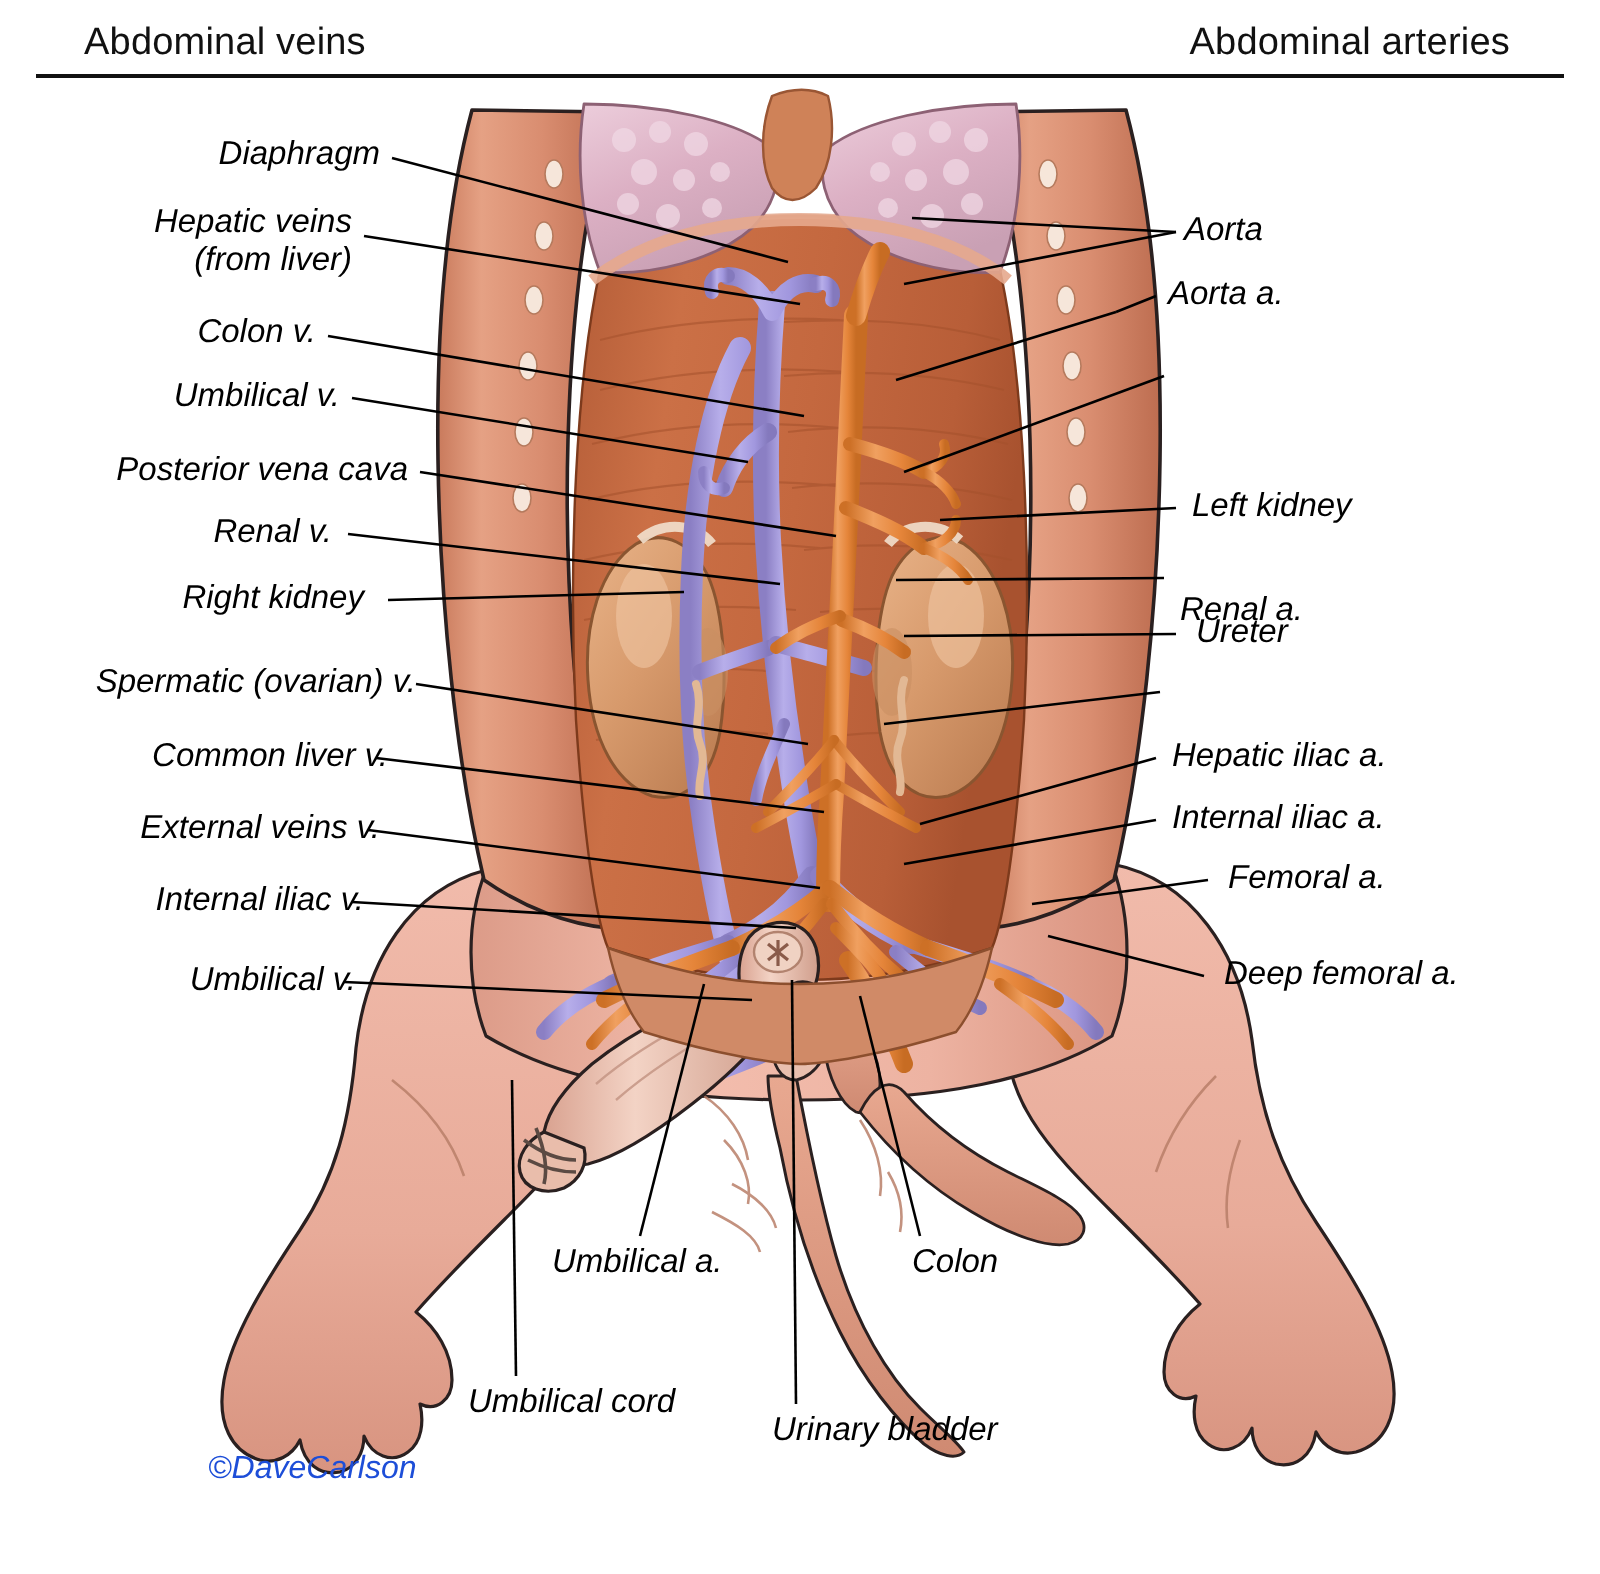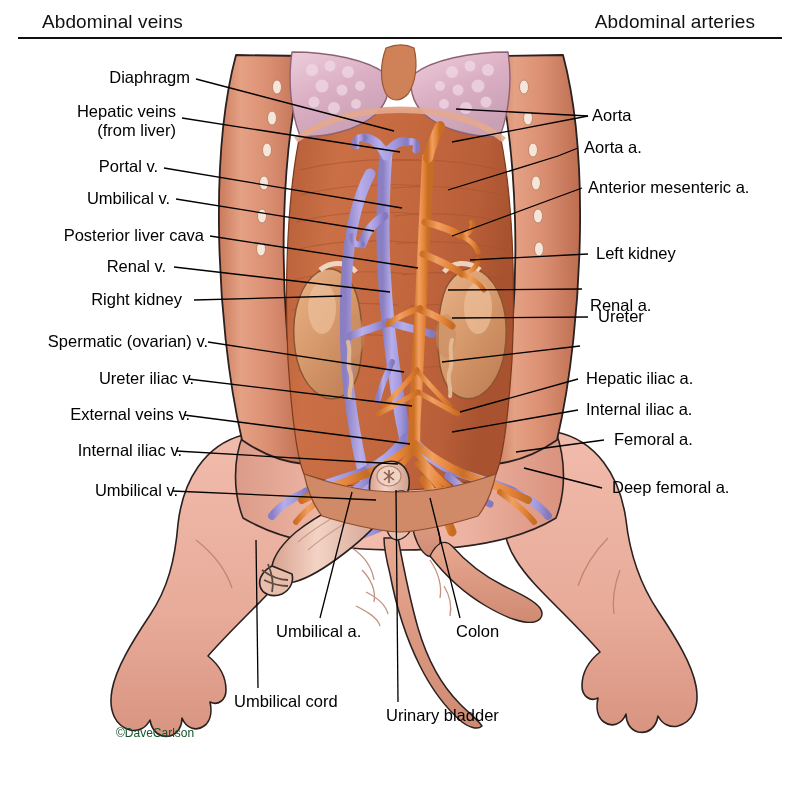--- a/index.html
+++ b/index.html
@@ -15,32 +15,32 @@
   #hdr-veins{left:42px;}
   #hdr-arteries{right:45px;}
   #hdr-rule{position:absolute;left:18px;top:37px;width:764px;height:0;
             border-top:2.2px solid #111;}
 
   
   #art{position:absolute;left:0;top:40px;width:800px;height:747px;}
   #art svg{display:block;}
 
   
-  #labels{position:absolute;left:0;top:0;width:800px;height:581px;}
+  #labels{position:absolute;left:0;top:0;width:800px;height:581px;font-style:italic;}
   .lbl{position:absolute;font-size:16.5px;line-height:19.5px;color:#000;
        white-space:nowrap;}
   .lbl.r{text-align:right;}
   .lbl.l{text-align:left;}
   .lbl2{line-height:19px;}
 
   
   #leaders{position:absolute;left:0;top:0;width:800px;height:787px;
            pointer-events:none;}
 
-  .credit{position:absolute;left:116px;top:726px;font-size:12px;color:#14532d;}
+  .credit{position:absolute;left:104px;top:726px;font-size:16px;color:#1d4ed8;}
 </style>
 </head>
 <body>
 
 <div id="page">
 
   <div id="header">
     <div class="hdr-title" id="hdr-veins">Abdominal veins</div>
     <div class="hdr-title" id="hdr-arteries">Abdominal arteries</div>
     <div id="hdr-rule"></div>
@@ -429,45 +429,45 @@
     <div class="lbl r" style="right:610px;top:68px;">
       <span>Diaphragm</span>
     </div>
 
     <div class="lbl r lbl2" style="right:624px;top:102px;">
       <div>Hepatic veins</div>
       <div>(from liver)</div>
     </div>
 
     <div class="lbl r" style="right:642px;top:157px;">
-      <span>Portal v.</span>
+      <span>Colon v.</span>
     </div>
 
     <div class="lbl r" style="right:630px;top:189px;">
       <span>Umbilical v.</span>
     </div>
 
     <div class="lbl r" style="right:596px;top:226px;">
-      <span>Posterior liver cava</span>
+      <span>Posterior vena cava</span>
     </div>
 
     <div class="lbl r" style="right:634px;top:257px;">
       <span>Renal v.</span>
     </div>
 
     <div class="lbl r" style="right:618px;top:290px;">
       <span>Right kidney</span>
     </div>
 
     <div class="lbl r" style="right:592px;top:332px;">
       <span>Spermatic (ovarian) v.</span>
     </div>
 
     <div class="lbl r" style="right:606px;top:369px;">
-      <span>Ureter iliac v.</span>
+      <span>Common liver v.</span>
     </div>
 
     <div class="lbl r" style="right:610px;top:405px;">
       <span>External veins v.</span>
     </div>
 
     <div class="lbl r" style="right:618px;top:441px;">
       <span>Internal iliac v.</span>
     </div>
 
@@ -476,23 +476,20 @@
     </div>
 
     <div class="lbl l" style="left:592px;top:106px;">
       <span>Aorta</span>
     </div>
 
     <div class="lbl l" style="left:584px;top:138px;">
       <span>Aorta a.</span>
     </div>
 
-    <div class="lbl l" style="left:588px;top:178px;">
-      <span>Anterior mesenteric a.</span>
-    </div>
 
     <div class="lbl l" style="left:596px;top:244px;">
       <span>Left kidney</span>
     </div>
 
     <div class="lbl l" style="left:590px;top:279px;margin-top:17px;">
       <span>Renal a.</span>
     </div>
 
     <div class="lbl l" style="left:598px;top:307px;">

